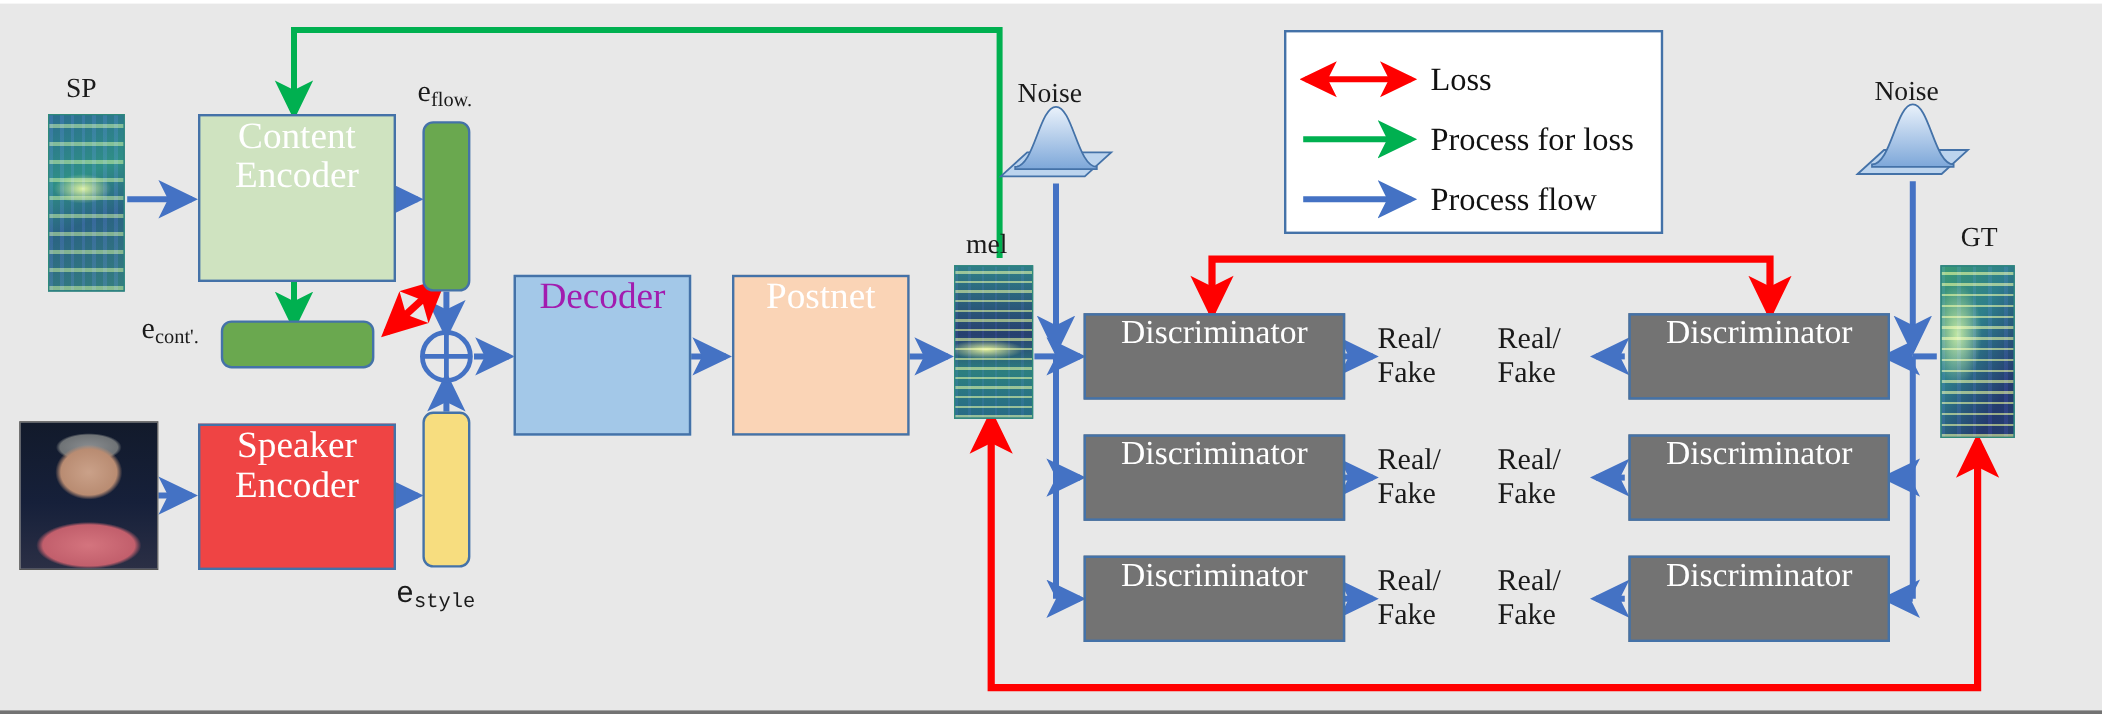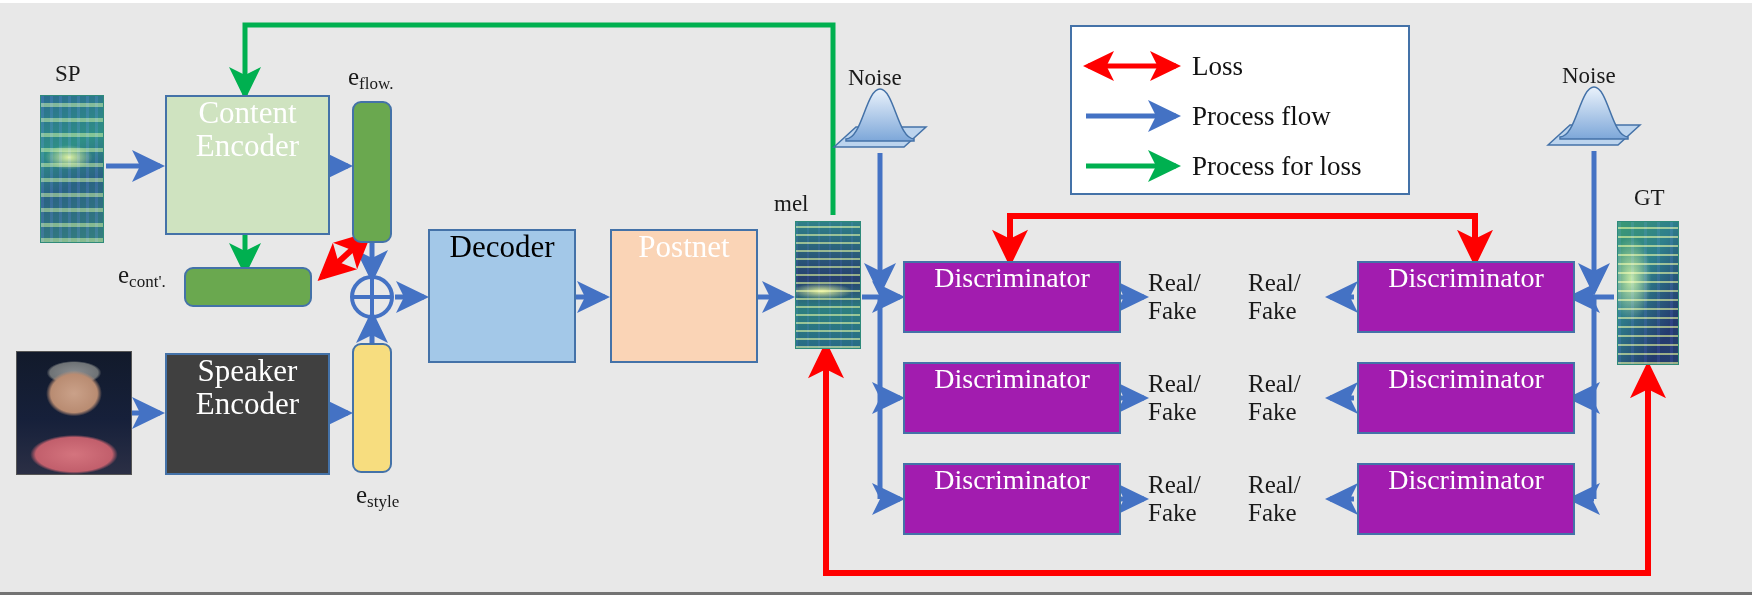--- a/index.html
+++ b/index.html
@@ -17,24 +17,24 @@
 
   
   .modbox{
     display:flex;justify-content:center;
     text-align:center;color:#ffffff;line-height:1.05;
     border:2px solid #4472a8;
     font-family:"Liberation Serif", serif;
   }
   .modbox span{display:block;}
   .content-enc{background:#cfe3c0;color:#ffffff;}
-  .speaker-enc{background:#404040;color:#ffffff;}
-  .decoder{background:#a3c8e8;color:#000000;}
+  .speaker-enc{background:#ef4444;color:#ffffff;}
+  .decoder{background:#a3c8e8;color:#a21caf;}
   .postnet{background:#fad4b6;color:#ffffff;}
-  .disc{background:#a21caf;color:#ffffff;border:2px solid #4472a8;}
+  .disc{background:#737373;color:#ffffff;border:2px solid #4472a8;}
 
   
   .cap{border:2px solid #4472a8;border-radius:9px;}
   .cap-green{background:#6aa84f;}
   .cap-yellow{background:#f7dd7f;}
 
   
   .lbl{color:#1a1a1a;font-family:"Liberation Serif", serif;white-space:nowrap;}
   .lbl-sub{font-size:18px;}
   .e-lbl{font-size:25px;}
@@ -228,32 +228,32 @@
     <span>e</span><sub>flow.</sub>
   </div>
   <div class="abs cap cap-green" style="left:352px;top:98px;width:40px;height:142px;"></div>
 
   <div class="abs lbl e-lbl" style="left:118px;top:258px;">
     <span>e</span><sub>cont'.</sub>
   </div>
   <div class="abs cap cap-green" style="left:184px;top:264px;width:128px;height:40px;"></div>
 
   <div class="abs cap cap-yellow" style="left:352px;top:340px;width:40px;height:130px;"></div>
-  <div class="abs lbl e-lbl" style="left:356px;top:478px;">
+  <div class="abs lbl e-lbl" style="left:330px;top:478px;font-family:Liberation Mono, monospace;">
     <span>e</span><sub>style</sub>
   </div>
 
   <div class="abs modbox decoder" style="left:428px;top:226px;width:148px;height:134px;font-size:31px;">
     <span>Decoder</span>
   </div>
   <div class="abs modbox postnet" style="left:610px;top:226px;width:148px;height:134px;font-size:31px;">
     <span>Postnet</span>
   </div>
 
-  <div class="abs lbl lbl-sub" style="left:774px;top:188px;font-size:23px;">mel</div>
+  <div class="abs lbl lbl-sub" style="left:805px;top:188px;font-size:23px;">mel</div>
   <div class="abs spec spec-mel" style="left:795px;top:218px;width:66px;height:128px;"></div>
   <div class="abs lbl lbl-sub" style="left:848px;top:62px;font-size:23px;">Noise</div>
 
   <div class="abs modbox disc" style="left:903px;top:258px;width:218px;height:72px;font-size:28px;">
     <span>Discriminator</span>
   </div>
   <div class="abs modbox disc" style="left:903px;top:359px;width:218px;height:72px;font-size:28px;">
     <span>Discriminator</span>
   </div>
   <div class="abs modbox disc" style="left:903px;top:460px;width:218px;height:72px;font-size:28px;">
@@ -293,34 +293,34 @@
     <span>Discriminator</span>
   </div>
   <div class="abs modbox disc" style="left:1357px;top:460px;width:218px;height:72px;font-size:28px;">
     <span>Discriminator</span>
   </div>
 
   <div class="abs lbl lbl-sub" style="left:1562px;top:60px;font-size:23px;">Noise</div>
   <div class="abs lbl lbl-sub" style="left:1634px;top:182px;font-size:23px;">GT</div>
   <div class="abs spec spec-gt" style="left:1617px;top:218px;width:62px;height:144px;"></div>
 
-  <div class="abs legend-box" style="left:1070px;top:22px;width:340px;height:170px;padding:10px 0 0 0;">
+  <div class="abs legend-box" style="left:1070px;top:22px;width:316px;height:170px;padding:10px 0 0 0;">
     <div class="legend-row" style="height:50px;margin-top:4px;">
       <svg width="120" height="30">
         <path d="M16,15 L104,15" stroke="#ff0000" stroke-width="5" fill="none" marker-end="url(#ahRed)" marker-start="url(#ahRedStart)"></path>
       </svg>
       <span class="legend-text">Loss</span>
     </div>
     <div class="legend-row" style="height:50px;">
       <svg width="120" height="30">
+        <path d="M14,15 L104,15" stroke="#00b050" stroke-width="5" fill="none" marker-end="url(#ahGreen)"></path>
+      </svg>
+      <span class="legend-text">Process for loss</span>
+    </div>
+    <div class="legend-row" style="height:50px;">
+      <svg width="120" height="30">
         <path d="M14,15 L104,15" stroke="#4472c4" stroke-width="5" fill="none" marker-end="url(#ahBlue)"></path>
       </svg>
       <span class="legend-text">Process flow</span>
     </div>
-    <div class="legend-row" style="height:50px;">
-      <svg width="120" height="30">
-        <path d="M14,15 L104,15" stroke="#00b050" stroke-width="5" fill="none" marker-end="url(#ahGreen)"></path>
-      </svg>
-      <span class="legend-text">Process for loss</span>
-    </div>
   </div>
 
 </div>
 
 </body></html>

